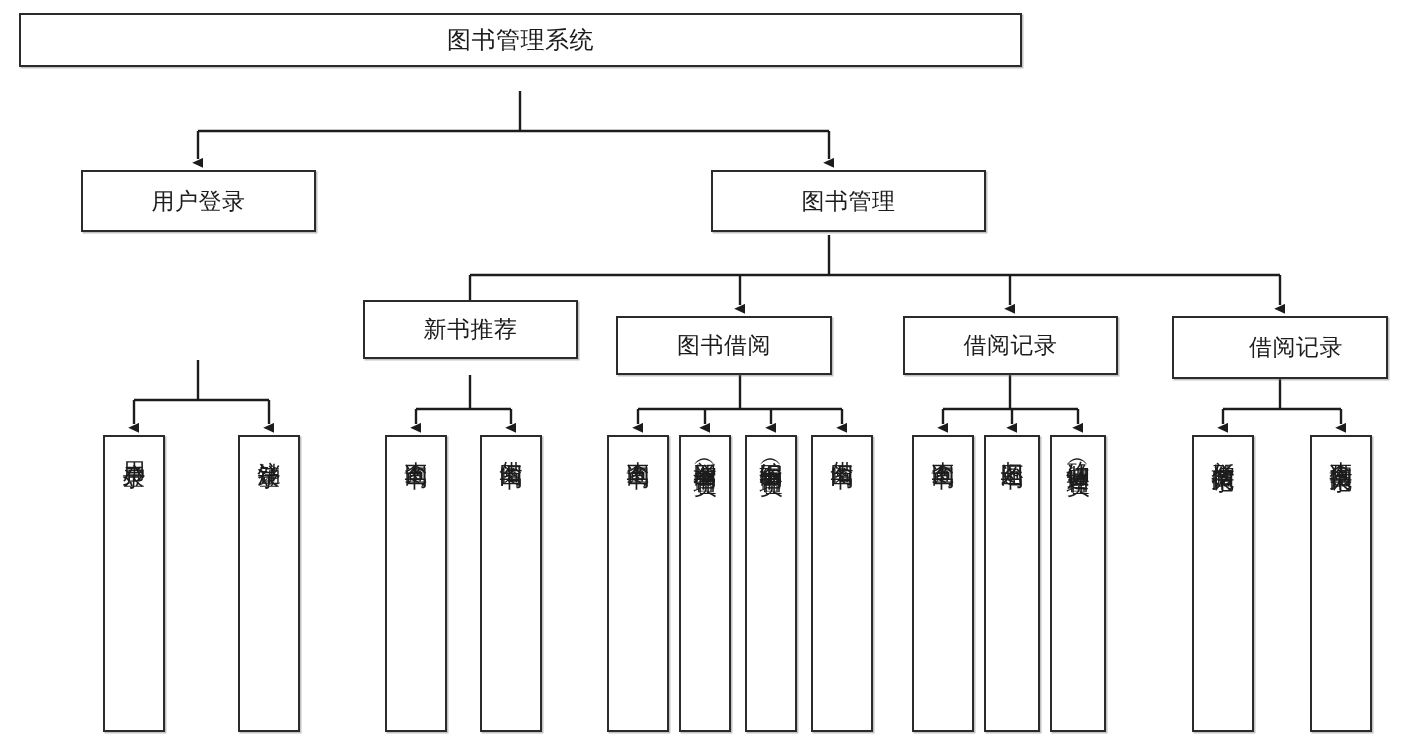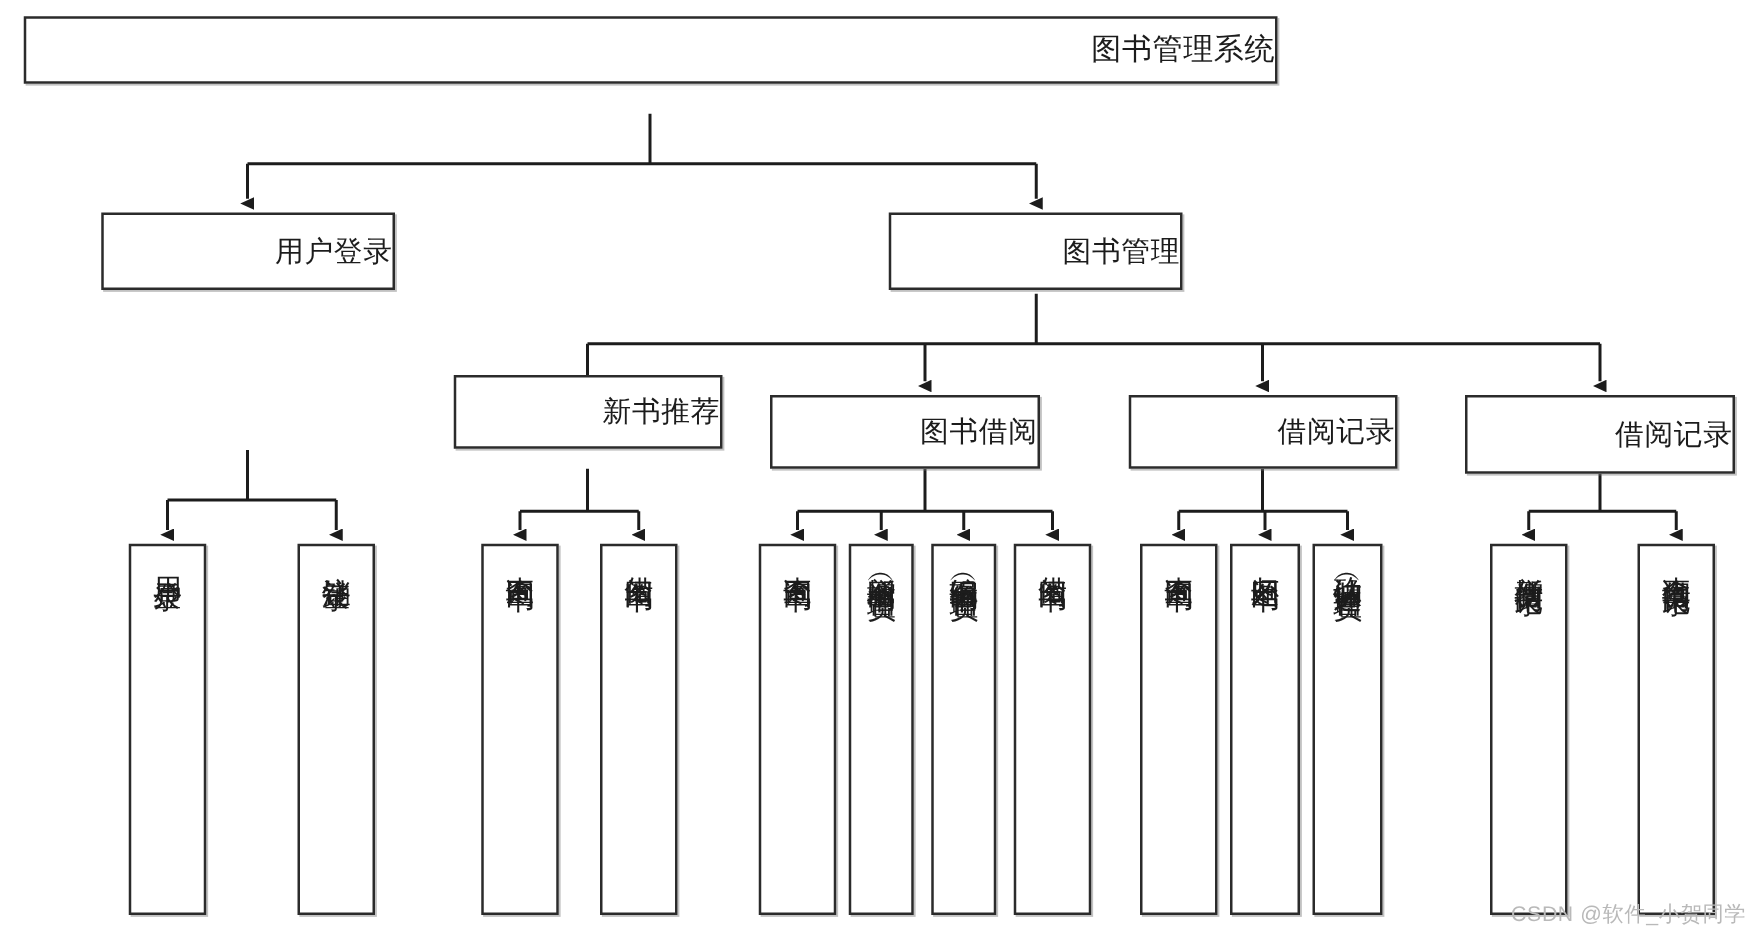--- a/index.html
+++ b/index.html
@@ -17,21 +17,21 @@
     background: #ffffff;
     overflow: hidden;
   }
   .node {
     position: absolute;
     box-sizing: border-box;
     border: 2.5px solid #2b2b2b;
     background: #ffffff;
     display: flex;
     align-items: center;
-    justify-content: flex-end;
+    justify-content: center;
     box-shadow: 1.5px 1.5px 0 0 rgba(120,120,120,0.45);
   }
   .node-label {
     color: #1c1c1c;
     line-height: 1.08;
     text-align: center;
     white-space: nowrap;
   }
   
   .node.horiz .node-label {
@@ -121,21 +121,21 @@
       </g>
   </svg>
 
   <div id="nodes">
       <div class="node horiz root" style="left: 19px; top: 13px; width: 1003px; height: 54px;">
         <span class="node-label">图书管理系统</span>
       </div>
       <div class="node horiz" style="left: 81px; top: 170px; width: 235px; height: 62px;">
         <span class="node-label">用户登录</span>
       </div>
-      <div class="node horiz" style="left: 711px; top: 170px; width: 235px; height: 62px;">
+      <div class="node horiz" style="left: 711px; top: 170px; width: 275px; height: 62px;">
         <span class="node-label">图书管理</span>
       </div>
       <div class="node horiz" style="left: 363px; top: 300px; width: 215px; height: 59px;">
         <span class="node-label">新书推荐</span>
       </div>
       <div class="node horiz" style="left: 616px; top: 316px; width: 216px; height: 59px;">
         <span class="node-label">图书借阅</span>
       </div>
       <div class="node horiz" style="left: 903px; top: 316px; width: 215px; height: 59px;">
         <span class="node-label">借阅记录</span>
@@ -177,14 +177,13 @@
         <span class="node-label">确认归还（管理员）</span>
       </div>
       <div class="node vert" style="left: 1192px; top: 435px; width: 62px; height: 297px;">
         <span class="node-label">新增借阅记录</span>
       </div>
       <div class="node vert" style="left: 1310px; top: 435px; width: 62px; height: 297px;">
         <span class="node-label">查询借阅记录</span>
       </div>
     </div>
 
-  <div id="watermark">CSDN @软件_小贺同学</div>
 </div>
 
 </body></html>

